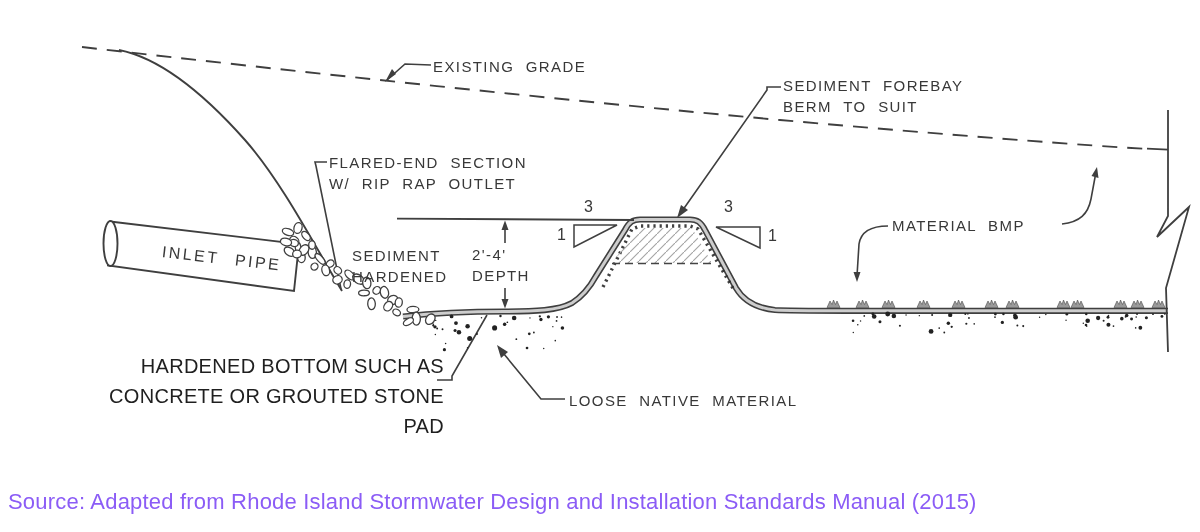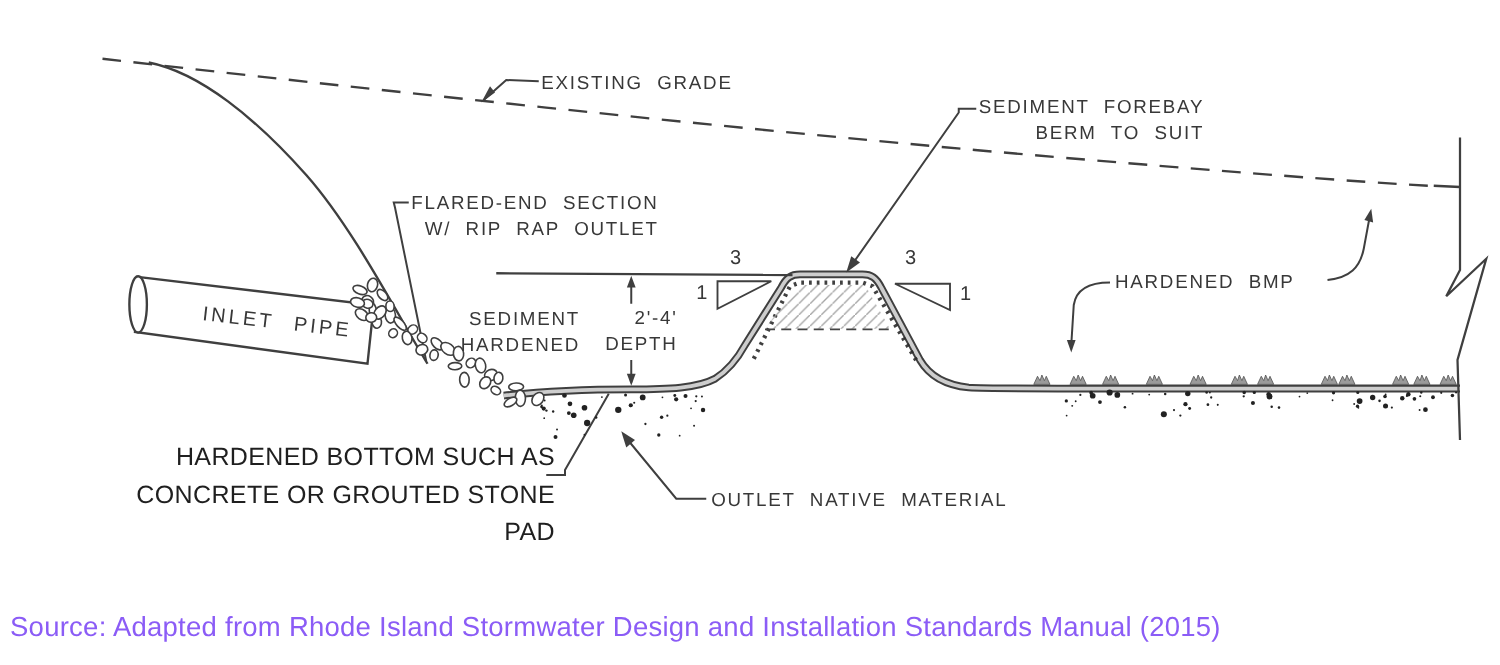--- a/index.html
+++ b/index.html
@@ -1,20 +1,20 @@
 <!DOCTYPE html>
 <html><head>
 <meta charset="utf-8">
 <style>
   html,body{margin:0;padding:0;background:#ffffff;}
   #stage{position:relative;width:1200px;height:532px;background:#ffffff;overflow:hidden;
          font-family:"Liberation Sans",sans-serif;}
   #drawing{position:absolute;left:0;top:0;}
   .dlabel{position:absolute;color:#383838;font-size:15px;letter-spacing:1.4px;word-spacing:6px;
-          line-height:21px;white-space:nowrap;text-align:right;}
+          line-height:21px;white-space:nowrap;}
   .num{position:absolute;color:#383838;font-size:16px;}
   #inlet-pipe-label{position:absolute;color:#383838;font-size:16px;letter-spacing:2.5px;word-spacing:9px;
           transform:rotate(6.5deg);transform-origin:left center;}
   #sediment-label,#depth-label{}
   #hardened-label{position:absolute;left:58px;top:351px;width:386px;text-align:right;
           color:#1f1f1f;font-size:20px;line-height:30px;letter-spacing:0.3px;}
   #source-caption{position:absolute;left:8px;top:489px;color:#8b5cf6;font-size:22px;letter-spacing:0.2px;}
 </style>
 </head>
 <body>
@@ -268,23 +268,23 @@
   <div class="dlabel" id="depth-label" style="left:472px;top:244px;width:70px;">
     <div>2'-4'</div>
     <div>DEPTH</div>
   </div>
 
   <div class="num" style="left:584px;top:198px;">3</div>
   <div class="num" style="left:557px;top:226px;">1</div>
   <div class="num" style="left:724px;top:198px;">3</div>
   <div class="num" style="left:768px;top:227px;">1</div>
 
-  <div class="dlabel" style="left:892px;top:215px;">HARDENED BMP</div>
-
-  <div class="dlabel" style="left:569px;top:390px;">OUTLET NATIVE MATERIAL</div>
+  <div class="dlabel" style="left:892px;top:215px;">MATERIAL BMP</div>
+
+  <div class="dlabel" style="left:569px;top:390px;">LOOSE NATIVE MATERIAL</div>
 
   <div id="hardened-label">
     <div>HARDENED BOTTOM SUCH AS</div>
     <div>CONCRETE OR GROUTED STONE</div>
     <div>PAD</div>
   </div>
 
   <div id="source-caption">Source: Adapted from Rhode Island Stormwater Design and Installation Standards Manual (2015)</div>
 </div>
 

